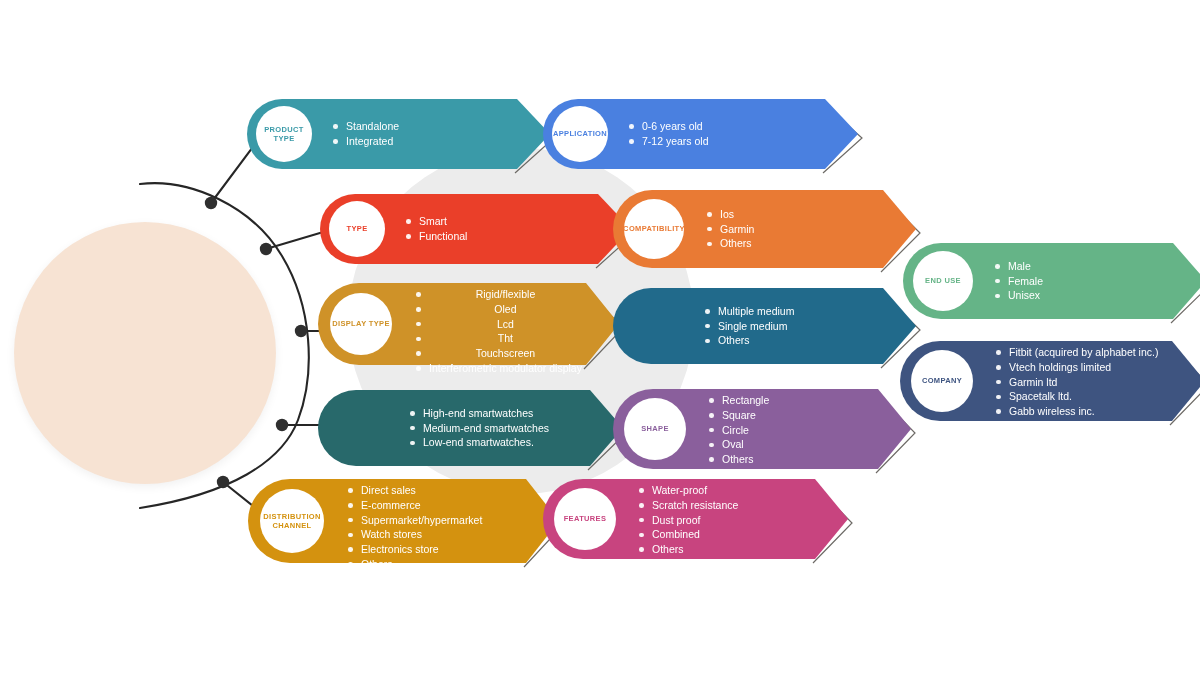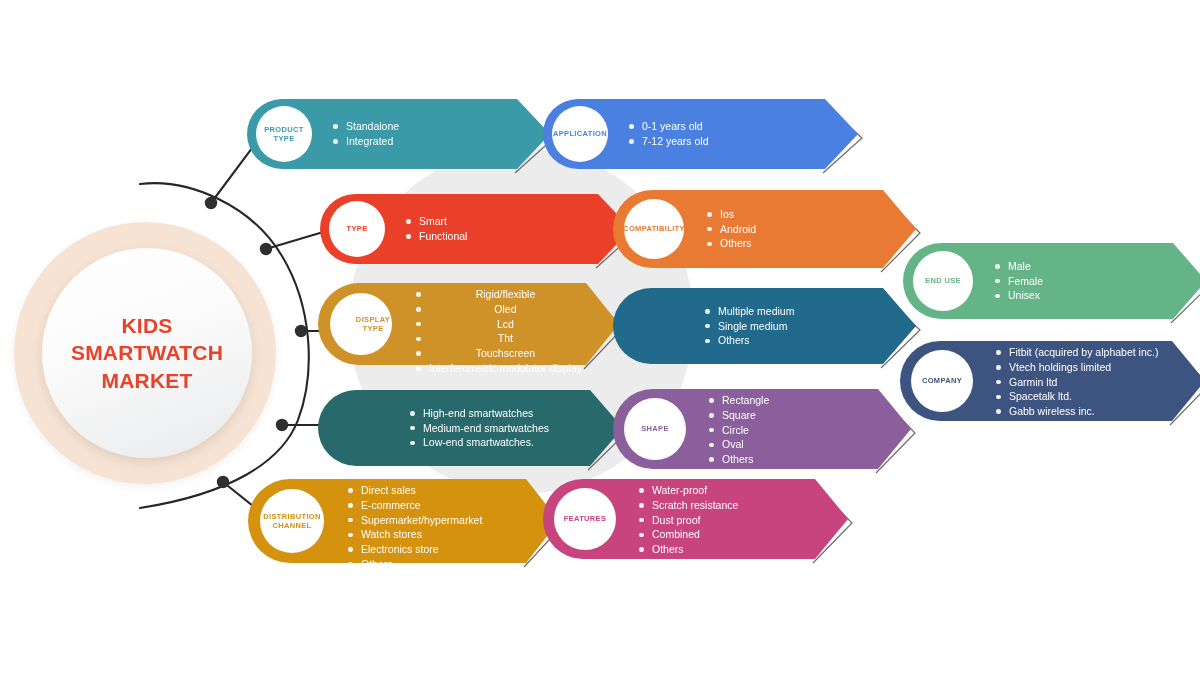--- a/index.html
+++ b/index.html
@@ -144,25 +144,20 @@
     <g id="connector-nodes">
         <circle cx="211" cy="203" r="6.2" fill="#2f2f2f"></circle>
         <circle cx="266" cy="249" r="6.2" fill="#2f2f2f"></circle>
         <circle cx="301" cy="331" r="6.2" fill="#2f2f2f"></circle>
         <circle cx="282" cy="425" r="6.2" fill="#2f2f2f"></circle>
         <circle cx="223" cy="482" r="6.2" fill="#2f2f2f"></circle>
       </g>
   </svg>
 
   <div class="hub-outer"></div>
-  <div class="hub-inner">
-    <div class="hub-title">KIDS
-SMARTWATCH
-MARKET</div>
-  </div>
 
   <div id="bars">
       <div class="bar" style="left: 247px; top: 99px; width: 303px; height: 70px;">
         <svg width="317" height="84">
           <path d="M 268 4 L 307 39 L 268 74" fill="none" stroke="#6d6a66" stroke-width="1.2"></path>
           <path d="M 35 0 L 270 0 L 303 35 L 270 70 L 35 70 A 35 35 0 0 1 35 0 Z" fill="#3a9aa8"></path>
         </svg>
         <div class="bar-badge" style="width: 56px; height: 56px; left: 9px; top: 7px;">
           <span class="bar-badge-label" style="color: rgb(58, 154, 168);">PRODUCT TYPE</span>
         </div>
@@ -173,21 +168,21 @@
       </div>
       <div class="bar" style="left: 543px; top: 99px; width: 315px; height: 50px;">
         <svg width="329" height="84">
           <path d="M 280 4 L 319 39 L 280 74" fill="none" stroke="#6d6a66" stroke-width="1.2"></path>
           <path d="M 35 0 L 282 0 L 315 35 L 282 70 L 35 70 A 35 35 0 0 1 35 0 Z" fill="#4a80e0"></path>
         </svg>
         <div class="bar-badge" style="width: 56px; height: 56px; left: 9px; top: 7px;">
           <span class="bar-badge-label" style="color: rgb(74, 128, 224);">APPLICATION</span>
         </div>
         <div class="bar-list" style="left: 86px; top: 20.2px;">
-          <span class="li"><span class="dot"></span><span>0-1 years old</span></span>
+          <span class="li"><span class="dot"></span><span>0-6 years old</span></span>
           <span class="li"><span class="dot"></span><span>7-12 years old</span></span>
         </div>
       </div>
       <div class="bar" style="left: 320px; top: 194px; width: 311px; height: 70px;">
         <svg width="325" height="84">
           <path d="M 276 4 L 315 39 L 276 74" fill="none" stroke="#6d6a66" stroke-width="1.2"></path>
           <path d="M 35 0 L 278 0 L 311 35 L 278 70 L 35 70 A 35 35 0 0 1 35 0 Z" fill="#ea3f29"></path>
         </svg>
         <div class="bar-badge" style="width: 56px; height: 56px; left: 9px; top: 7px;">
           <span class="bar-badge-label" style="color: rgb(234, 63, 41);">TYPE</span>
@@ -200,31 +195,31 @@
       <div class="bar" style="left: 613px; top: 190px; width: 303px; height: 78px;">
         <svg width="317" height="92">
           <path d="M 268 4 L 307 43 L 268 82" fill="none" stroke="#6d6a66" stroke-width="1.2"></path>
           <path d="M 39 0 L 270 0 L 303 39 L 270 78 L 39 78 A 39 39 0 0 1 39 0 Z" fill="#e97a34"></path>
         </svg>
         <div class="bar-badge" style="width: 60px; height: 60px; left: 11px; top: 9px;">
           <span class="bar-badge-label" style="color: rgb(233, 122, 52);">COMPATIBILITY</span>
         </div>
         <div class="bar-list" style="left: 94px; top: 16.8px;">
           <span class="li"><span class="dot"></span><span>Ios</span></span>
-          <span class="li"><span class="dot"></span><span>Android</span></span>
+          <span class="li"><span class="dot"></span><span>Garmin</span></span>
           <span class="li"><span class="dot"></span><span>Others</span></span>
         </div>
       </div>
       <div class="bar" style="left: 318px; top: 283px; width: 301px; height: 82px;">
         <svg width="315" height="96">
           <path d="M 266 4 L 305 45 L 266 86" fill="none" stroke="#6d6a66" stroke-width="1.2"></path>
           <path d="M 41 0 L 268 0 L 301 41 L 268 82 L 41 82 A 41 41 0 0 1 41 0 Z" fill="#cf9228"></path>
         </svg>
         <div class="bar-badge" style="width: 62px; height: 62px; left: 12px; top: 10px;">
-          <span class="bar-badge-label" style="color: rgb(207, 146, 40); padding-left: 24px;">DISPLAY TYPE</span>
+          <span class="bar-badge-label" style="color: rgb(207, 146, 40);">DISPLAY TYPE</span>
         </div>
         <div class="bar-list" style="left: 98px; top: 4px; text-align: center;">
           <span class="li"><span class="dot"></span><span>Rigid/flexible</span></span>
           <span class="li"><span class="dot"></span><span>Oled</span></span>
           <span class="li"><span class="dot"></span><span>Lcd</span></span>
           <span class="li"><span class="dot"></span><span>Tht</span></span>
           <span class="li"><span class="dot"></span><span>Touchscreen</span></span>
           <span class="li"><span class="dot"></span><span>Interferometric modulator display</span></span>
         </div>
       </div>

